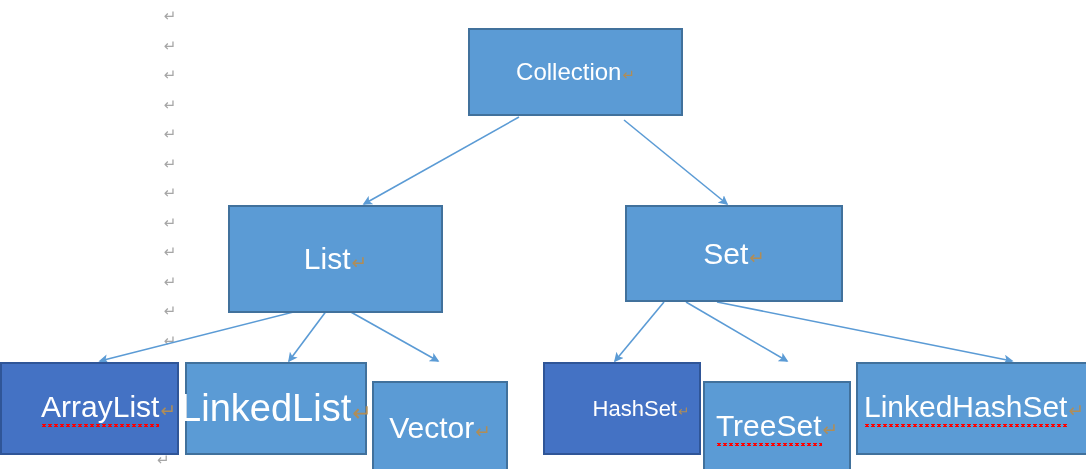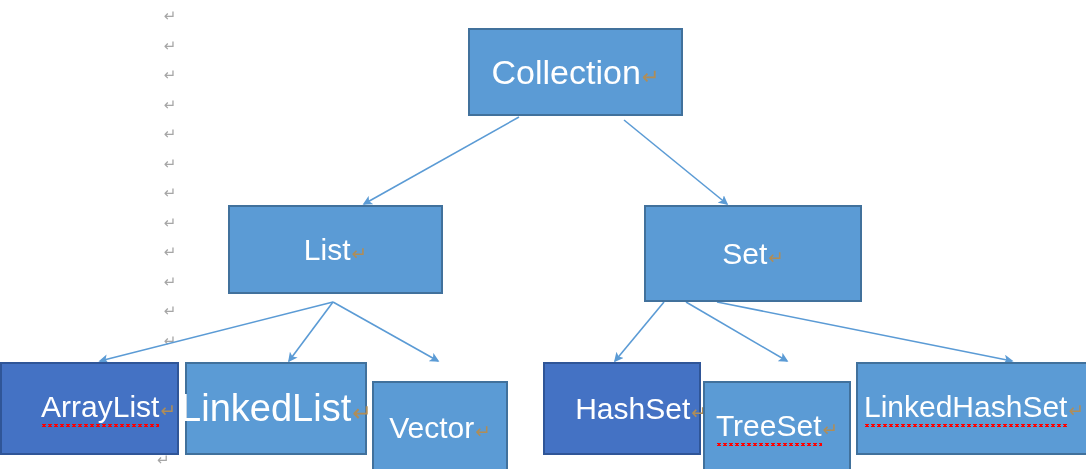--- a/index.html
+++ b/index.html
@@ -130,39 +130,39 @@
         <line x1="333" y1="302" x2="100" y2="361" stroke="#5b9bd5" stroke-width="1.6" marker-end="url(#arrowhead)"></line>
         <line x1="333" y1="302" x2="289" y2="361" stroke="#5b9bd5" stroke-width="1.6" marker-end="url(#arrowhead)"></line>
         <line x1="333" y1="302" x2="438" y2="361" stroke="#5b9bd5" stroke-width="1.6" marker-end="url(#arrowhead)"></line>
         <line x1="664" y1="302" x2="615" y2="361" stroke="#5b9bd5" stroke-width="1.6" marker-end="url(#arrowhead)"></line>
         <line x1="686" y1="302" x2="787" y2="361" stroke="#5b9bd5" stroke-width="1.6" marker-end="url(#arrowhead)"></line>
         <line x1="717" y1="302" x2="1012" y2="361" stroke="#5b9bd5" stroke-width="1.6" marker-end="url(#arrowhead)"></line>
       </g>
   </svg>
 
   <div id="node-layer">
-      <div class="node light" style="left: 468px; top: 28px; width: 215px; height: 88px; font-size: 34px;">
+      <div class="node light" style="left: 468px; top: 28px; width: 215px; height: 88px; font-size: 24px;">
         <span class="label-wrap"><span class="label-text">Collection</span><span class="pil">↵</span></span>
       </div>
-      <div class="node light" style="left: 228px; top: 205px; width: 215px; height: 89px; font-size: 30px;">
+      <div class="node light" style="left: 228px; top: 205px; width: 215px; height: 108px; font-size: 30px;">
         <span class="label-wrap"><span class="label-text">List</span><span class="pil">↵</span></span>
       </div>
-      <div class="node light" style="left: 644px; top: 205px; width: 218px; height: 97px; font-size: 30px;">
+      <div class="node light" style="left: 625px; top: 205px; width: 218px; height: 97px; font-size: 30px;">
         <span class="label-wrap"><span class="label-text">Set</span><span class="pil">↵</span></span>
       </div>
       <div class="node dark squiggle" style="left: 0px; top: 362px; width: 179px; height: 93px; font-size: 30px;">
         <span class="label-wrap"><span class="label-text">ArrayList</span><span class="pil">↵</span></span>
       </div>
       <div class="node light" style="left: 185px; top: 362px; width: 182px; height: 93px; font-size: 38px;">
         <span class="label-wrap"><span class="label-text">LinkedList</span><span class="pil">↵</span></span>
       </div>
       <div class="node light" style="left: 372px; top: 362px; width: 136px; height: 93px; font-size: 30px; margin-top: 19px;">
         <span class="label-wrap"><span class="label-text">Vector</span><span class="pil">↵</span></span>
       </div>
-      <div class="node dark" style="left: 543px; top: 362px; width: 158px; height: 93px; font-size: 30px;">
+      <div class="node dark" style="left: 543px; top: 362px; width: 158px; height: 93px; font-size: 22px;">
         <span class="label-wrap"><span class="label-text">HashSet</span><span class="pil">↵</span></span>
       </div>
       <div class="node light squiggle" style="left: 703px; top: 381px; width: 148px; height: 93px; font-size: 30px;">
         <span class="label-wrap"><span class="label-text">TreeSet</span><span class="pil">↵</span></span>
       </div>
       <div class="node light squiggle" style="left: 856px; top: 362px; width: 236px; height: 93px; font-size: 30px;">
         <span class="label-wrap"><span class="label-text">LinkedHashSet</span><span class="pil">↵</span></span>
       </div>
     </div>
 

